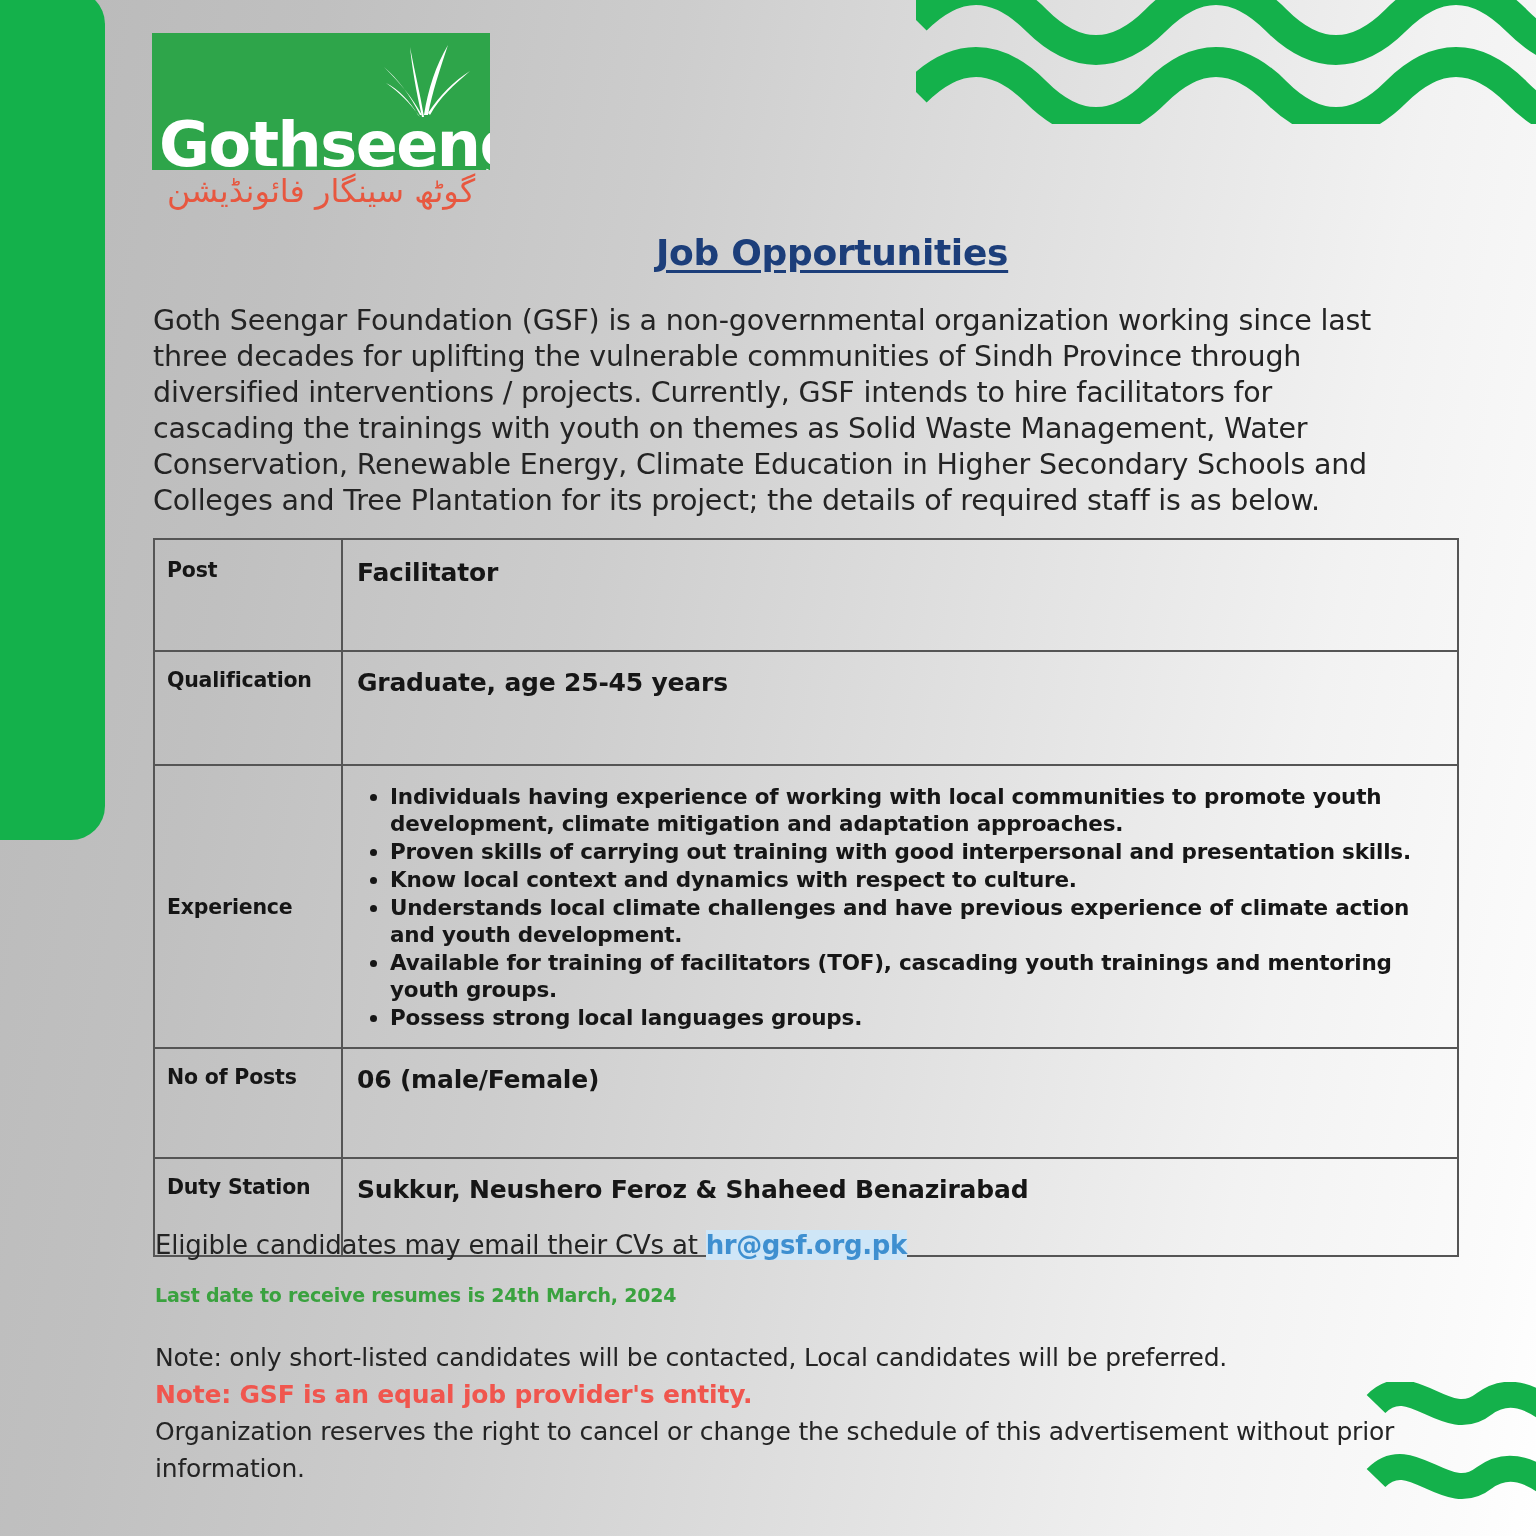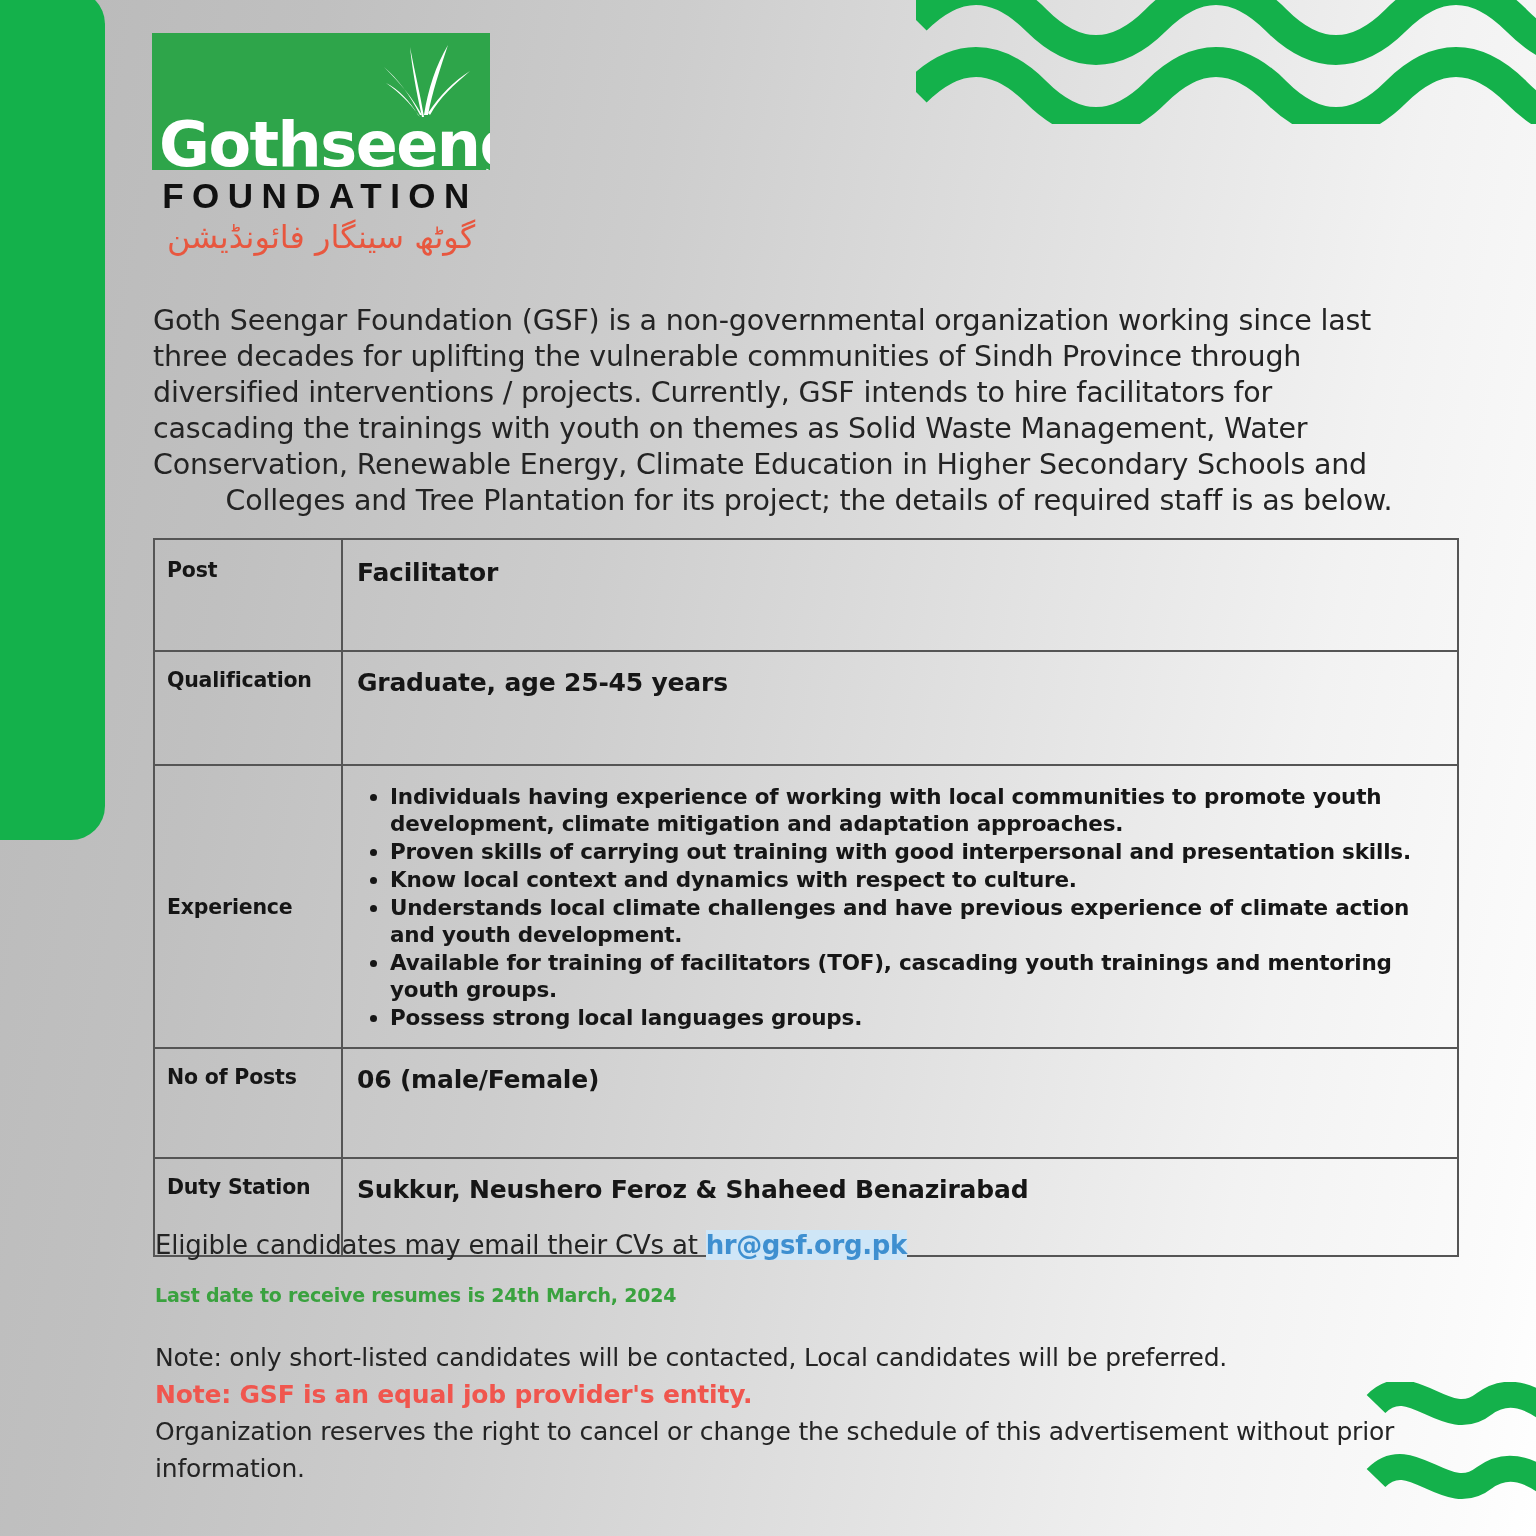--- a/index.html
+++ b/index.html
@@ -118,21 +118,21 @@
     top: 303px;
     width: 1312px;
     font-family: "DejaVu Sans", sans-serif;
     font-size: 28.5px;
     line-height: 36px;
     color: #242424;
     text-align: justify;
     letter-spacing: -0.2px;
   }
   .intro > div { text-align: justify; }
-  .intro .last { text-align: center; }
+  .intro .last { text-align: left; }
 
   
   .tbl {
     position: absolute;
     left: 153px;
     top: 538px;
     width: 1306px;
     border-collapse: collapse;
     table-layout: fixed;
   }
@@ -242,24 +242,24 @@
     <div class="logo-mark">
       <svg class="logo-grass" viewBox="0 0 104 80">
         <path d="M52,80 C46,54 42,30 40,10 C44,32 50,56 54,80 Z" fill="#ffffff"></path>
         <path d="M54,78 C58,52 66,28 78,8 C70,32 62,56 58,78 Z" fill="#ffffff"></path>
         <path d="M50,78 C40,58 28,42 14,30 C30,46 42,60 52,78 Z" fill="#ffffff"></path>
         <path d="M58,76 C70,58 84,44 100,34 C84,48 70,60 60,78 Z" fill="#ffffff"></path>
         <path d="M48,78 C40,64 28,52 16,46 C30,56 40,66 50,80 Z" fill="#ffffff"></path>
       </svg>
       <div class="logo-word">Gothseengar</div>
     </div>
-    <div class="logo-sub">FOUNDATION</div>
     <div class="logo-urdu">گوٹھ سینگار فائونڈیشن</div>
   </div>
 
+  <div class="heading">Job Opportunities</div>
 
   <div class="intro">
     <div>Goth Seengar Foundation (GSF) is a non-governmental organization working since last</div>
     <div>three decades for uplifting the vulnerable communities of Sindh Province through</div>
     <div>diversified interventions / projects. Currently, GSF intends to hire facilitators for</div>
     <div>cascading the trainings with youth on themes as Solid Waste Management, Water</div>
     <div>Conservation, Renewable Energy, Climate Education in Higher Secondary Schools and</div>
     <div class="last">Colleges and Tree Plantation for its project; the details of required staff is as below.</div>
   </div>
 

